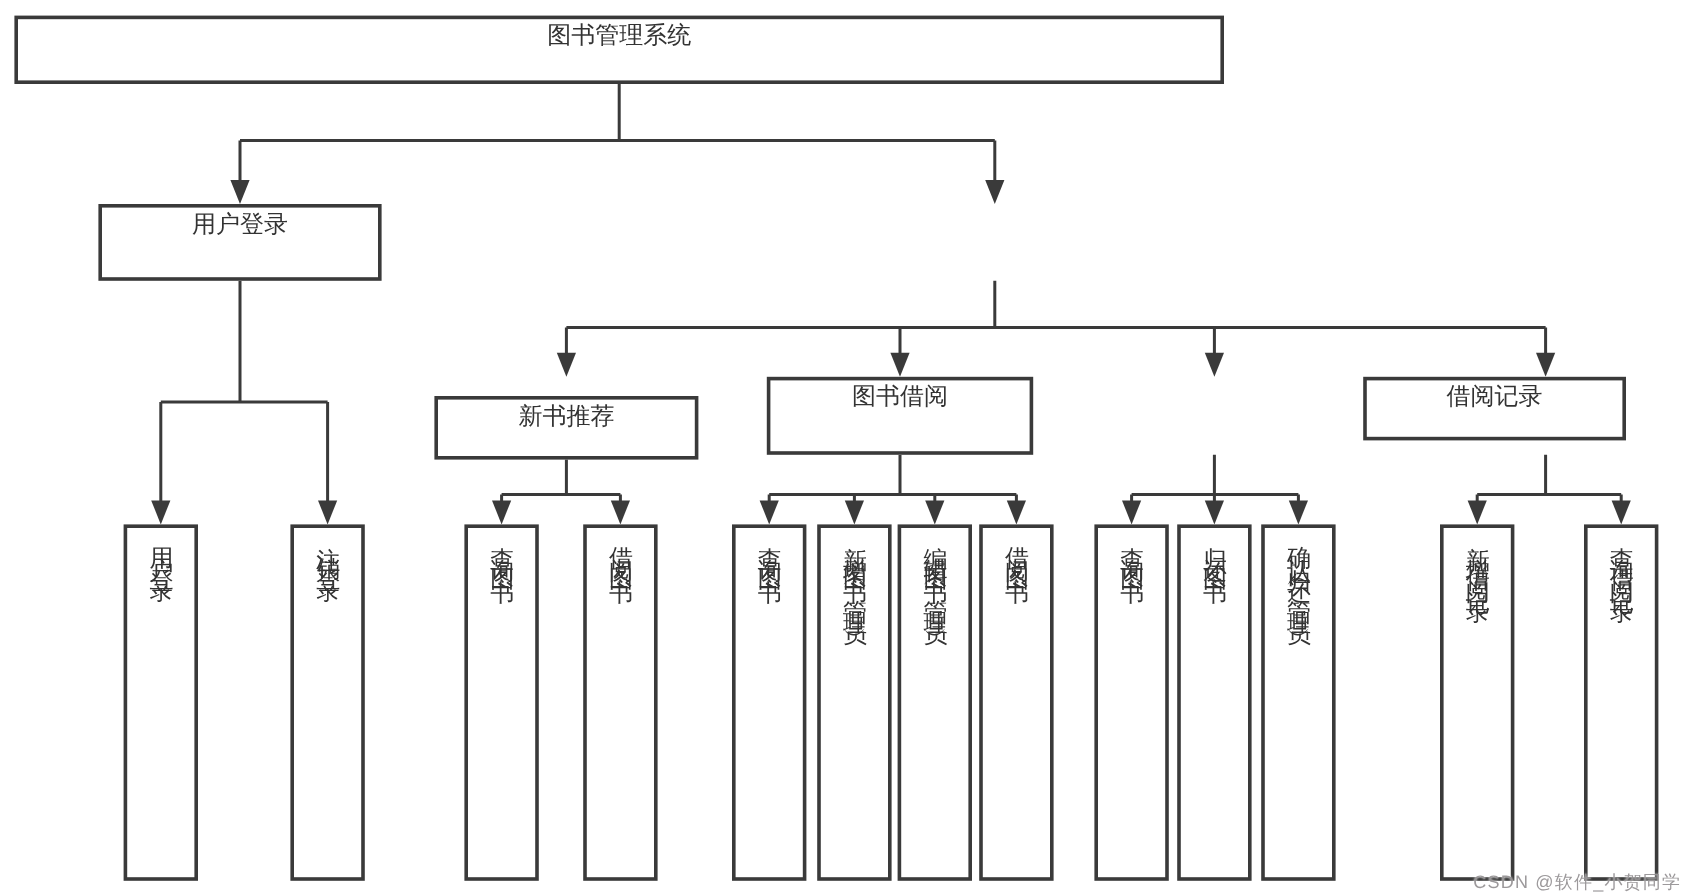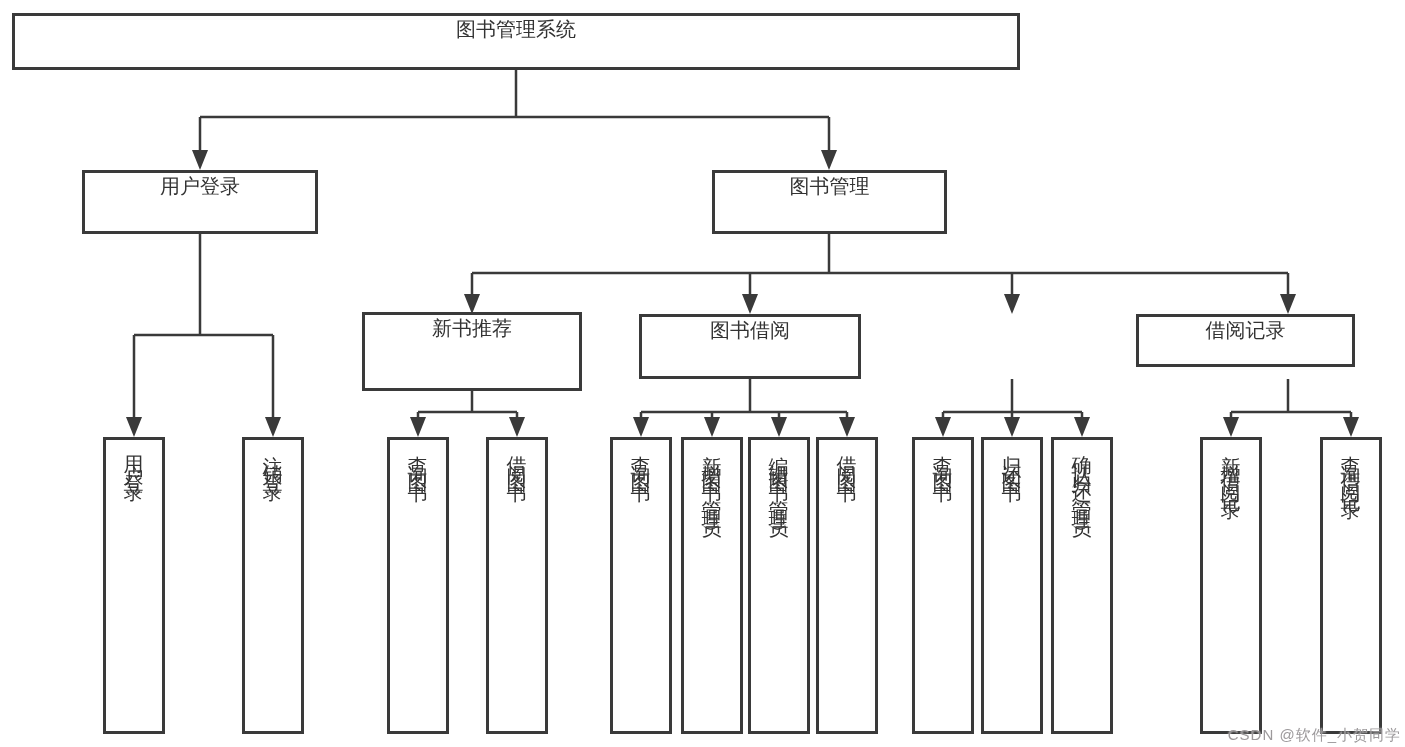--- a/index.html
+++ b/index.html
@@ -80,25 +80,22 @@
     </g>
   </svg>
 
   <div class="box" style="left:12px;top:13px;width:1008px;height:57px">
     <span>图书管理系统</span>
   </div>
 
   <div class="box" style="left:82px;top:170px;width:236px;height:64px">
     <span>用户登录</span>
   </div>
-  <div class="box" style="left:712px;top:170px;width:235px;height:64px">
-    <span>图书管理</span>
-  </div>
 
-  <div class="box" style="left:362px;top:312px;width:220px;height:79px">
+  <div class="box" style="left:362px;top:330px;width:220px;height:53px">
     <span>新书推荐</span>
   </div>
   <div class="box" style="left:639px;top:314px;width:222px;height:65px">
     <span>图书借阅</span>
   </div>
   <div class="box" style="left:1136px;top:314px;width:219px;height:53px">
     <span>借阅记录</span>
   </div>
 
   <div class="box leaf" style="left:103px">

